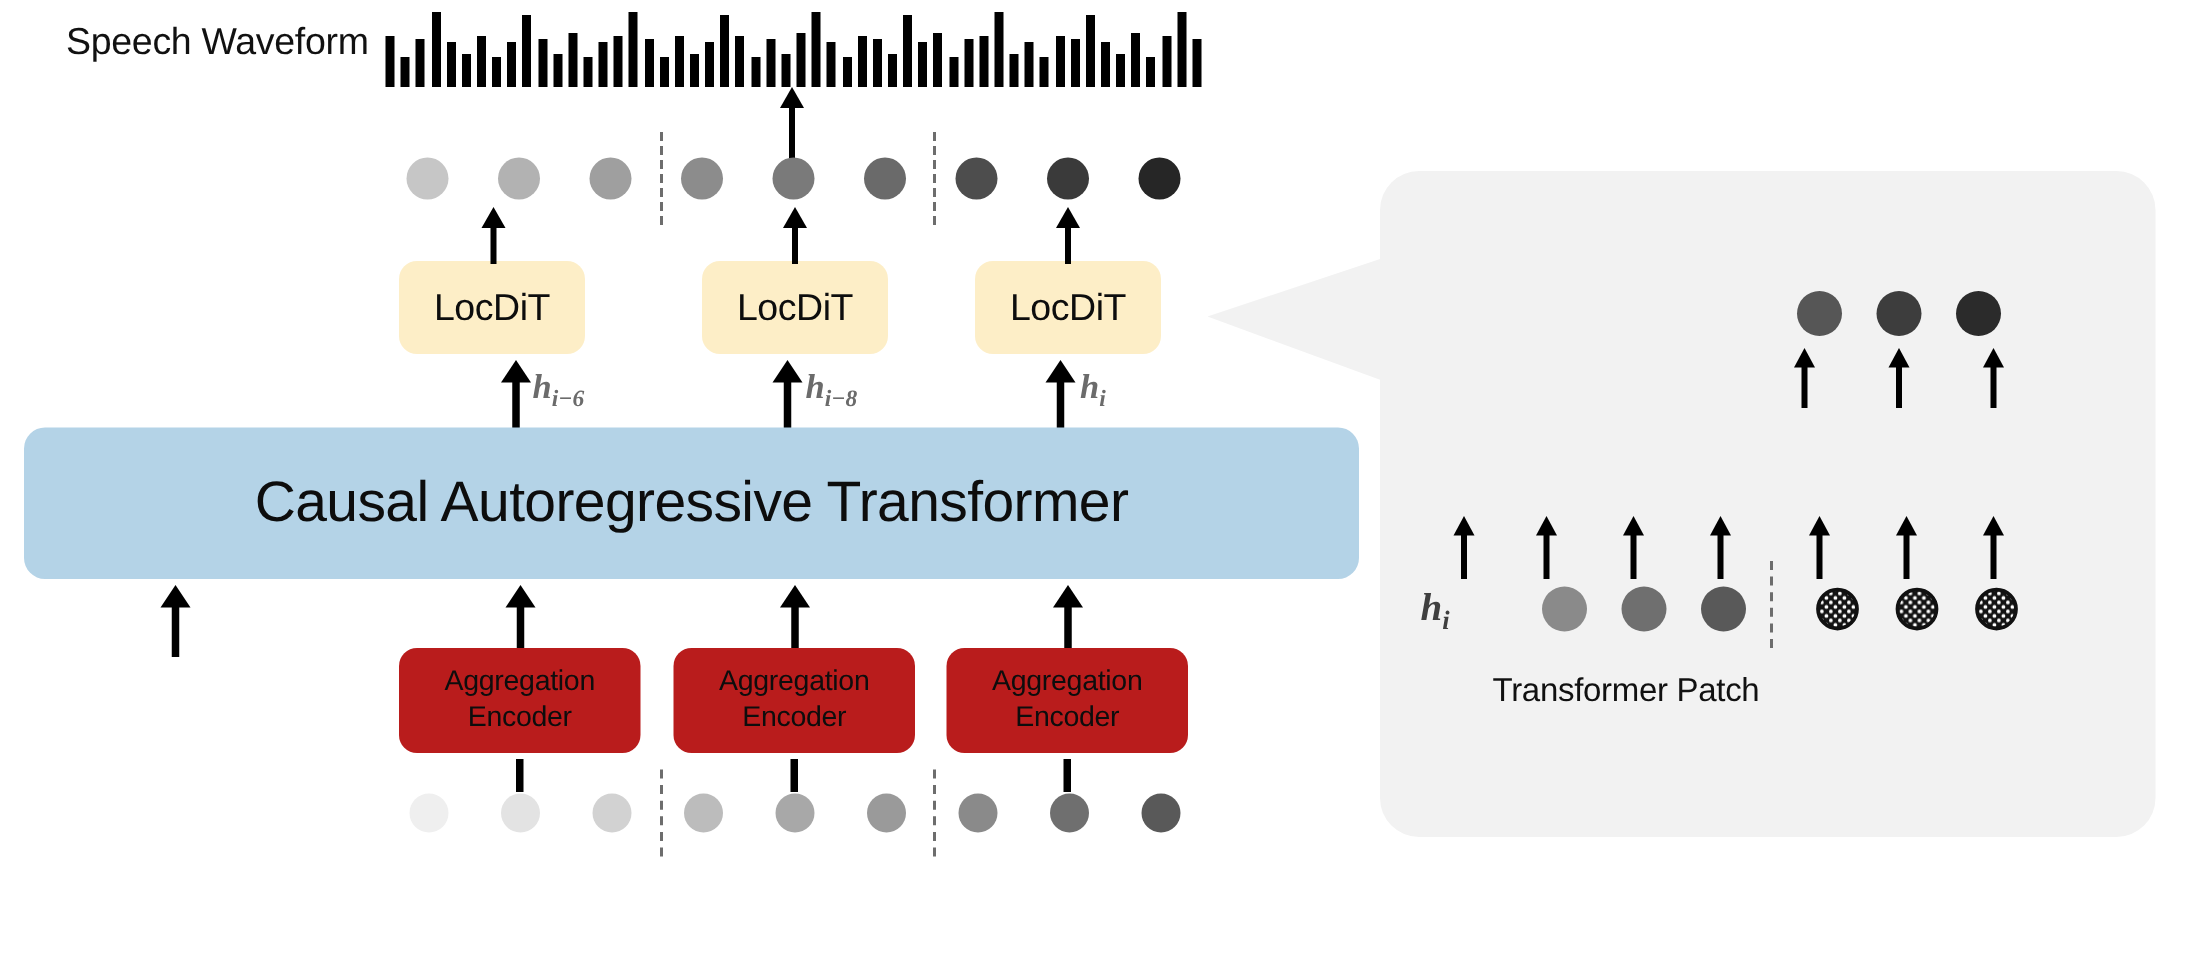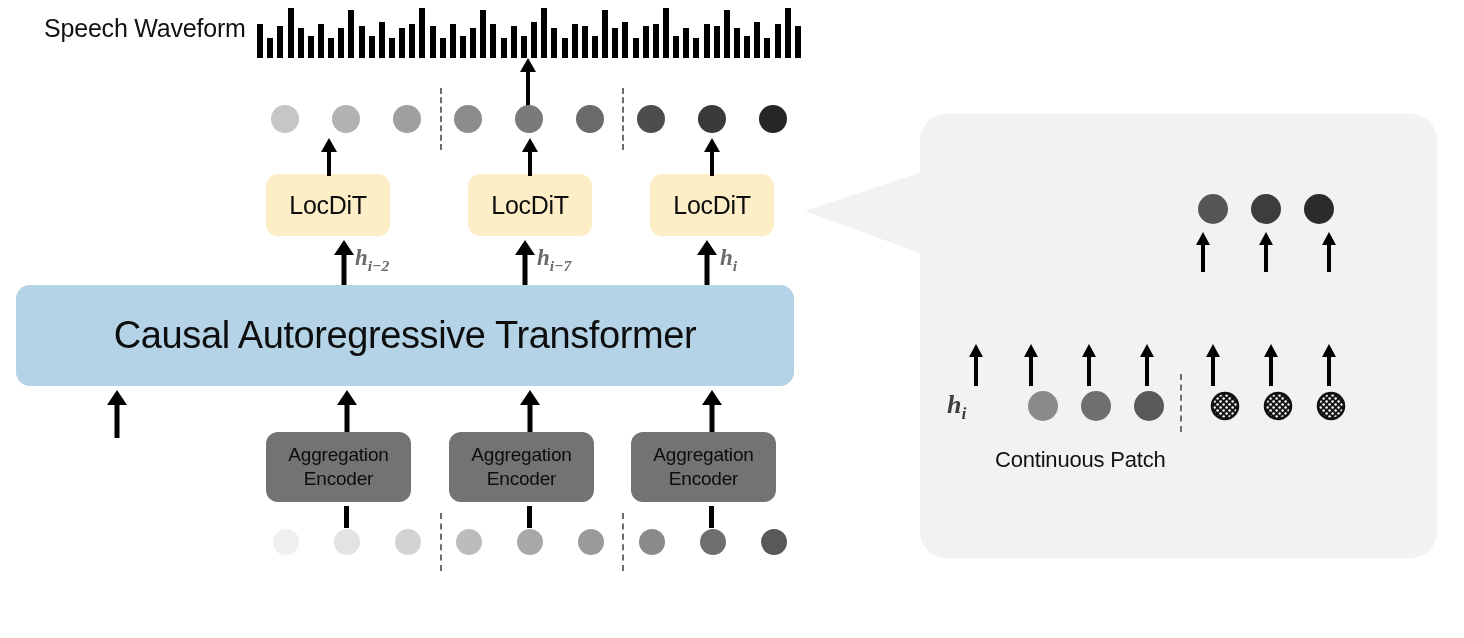--- a/index.html
+++ b/index.html
@@ -99,28 +99,28 @@
     background: #fdeec7;
     border-radius: 12px;
     width: 124px; height: 62px;
     font-size: 25px;
     letter-spacing: -0.3px;
   }
   .box-cat {
     background: #b4d3e7;
     border-radius: 14px;
     left: 16px; top: 285px;
-    width: 778px; height: 101px;
+    width: 890px; height: 101px;
     font-size: 38px;
     letter-spacing: -0.4px;
   }
   .box-agg {
-    background: #737373;
+    background: #b91c1c;
     border-radius: 12px;
-    width: 145px; height: 70px;
+    width: 161px; height: 70px;
     font-size: 19px;
     line-height: 1.28;
     letter-spacing: -0.2px;
   }
   .box-dit {
     background: #fdeec7;
     border-radius: 12px;
     left: 957px; top: 271px;
     width: 474px; height: 61px;
     font-size: 29px;
@@ -276,29 +276,29 @@
   <svg class="abs arrow" style="left:697px; top:138px;" width="30" height="38">
     <line x1="15" y1="38" x2="15" y2="11" stroke="#000" stroke-width="4"></line>
     <polygon points="15,0 7,14 23,14" fill="#000"></polygon>
   </svg>
 
   <svg class="abs arrow" style="left:329px; top:240px;" width="30" height="46">
     <line x1="15" y1="46" x2="15" y2="11" stroke="#000" stroke-width="5"></line>
     <polygon points="15,0 5,15 25,15" fill="#000"></polygon>
   </svg>
   <div class="abs h-label" style="left:355px; top:245px;">
-    <span>h</span><sub>i−2</sub>
+    <span>h</span><sub>i−6</sub>
   </div>
 
   <svg class="abs arrow" style="left:510px; top:240px;" width="30" height="46">
     <line x1="15" y1="46" x2="15" y2="11" stroke="#000" stroke-width="5"></line>
     <polygon points="15,0 5,15 25,15" fill="#000"></polygon>
   </svg>
   <div class="abs h-label" style="left:537px; top:245px;">
-    <span>h</span><sub>i−7</sub>
+    <span>h</span><sub>i−8</sub>
   </div>
 
   <svg class="abs arrow" style="left:692px; top:240px;" width="30" height="46">
     <line x1="15" y1="46" x2="15" y2="11" stroke="#000" stroke-width="5"></line>
     <polygon points="15,0 5,15 25,15" fill="#000"></polygon>
   </svg>
   <div class="abs h-label" style="left:720px; top:245px;">
     <span>h</span><sub>i</sub>
   </div>
 
@@ -427,15 +427,15 @@
         <circle cx="15" cy="15" r="13" fill="url(#diffuse-dots)" stroke="#111111" stroke-width="2.5"></circle>
       </svg>
       <svg width="30" height="30" style="position: absolute; left: 65px; top: 0px;">
         <circle cx="15" cy="15" r="13" fill="url(#diffuse-dots)" stroke="#111111" stroke-width="2.5"></circle>
       </svg>
       <svg width="30" height="30" style="position: absolute; left: 118.333px; top: 0px;">
         <circle cx="15" cy="15" r="13" fill="url(#diffuse-dots)" stroke="#111111" stroke-width="2.5"></circle>
       </svg>
     </div>
 
-  <div class="abs label lbl-historical">Continuous Patch</div>
+  <div class="abs label lbl-historical">Transformer Patch</div>
 
 </div>
 
 </body></html>

